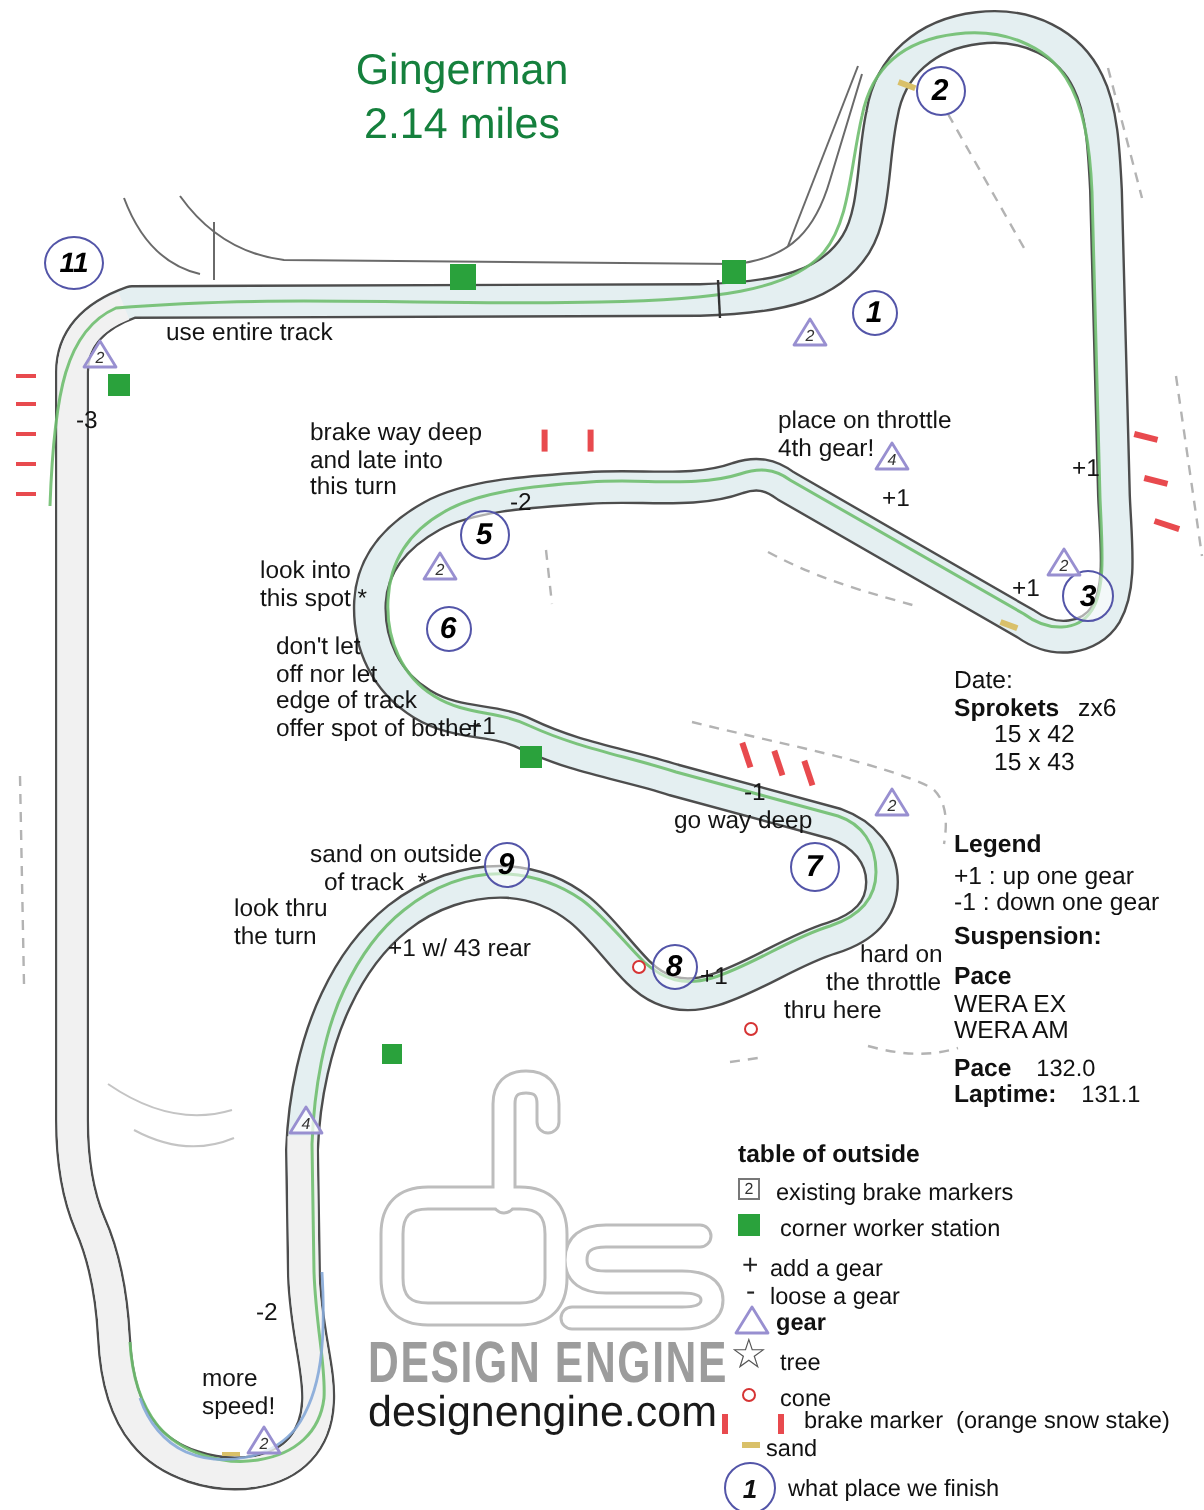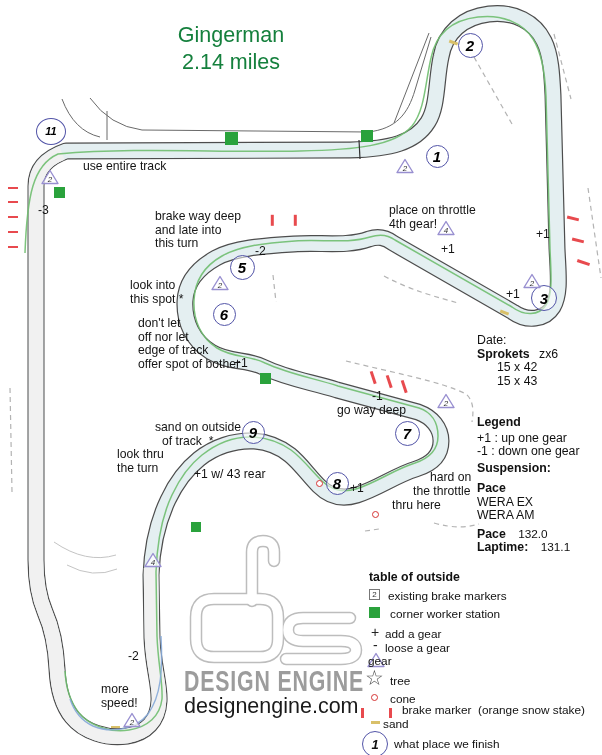--- a/index.html
+++ b/index.html
@@ -117,21 +117,21 @@
       <div class="note" style="left: 117px; top: 448px;">look thru
 the turn</div>
       <div class="note" style="left: 194px; top: 468px;">+1 w/ 43 rear</div>
       <div class="note" style="left: 430px; top: 471px;">hard on</div>
       <div class="note" style="left: 413px; top: 485px;">the throttle</div>
       <div class="note" style="left: 392px; top: 499px;">thru here</div>
       <div class="note" style="left: 350px; top: 482px;">+1</div>
       <div class="note" style="left: 101px; top: 683px;">more
 speed!</div>
       <div class="note" style="left: 128px; top: 650px;">-2</div>
-      <div class="turn" style="left: 36px; top: 117.5px; width: 30px; height: 27px; font-size: 11px;">11</div>
+      <div class="turn" style="left: 22px; top: 117.5px; width: 30px; height: 27px; font-size: 14px;">11</div>
       <div class="turn" style="left: 425.5px; top: 144.5px; width: 23px; height: 23px; font-size: 15px;">1</div>
       <div class="turn" style="left: 457.5px; top: 32.5px; width: 25px; height: 25px; font-size: 15px;">2</div>
       <div class="turn" style="left: 531px; top: 285px; width: 26px; height: 26px; font-size: 15px;">3</div>
       <div class="turn" style="left: 229.5px; top: 254.5px; width: 25px; height: 25px; font-size: 15px;">5</div>
       <div class="turn" style="left: 212.5px; top: 302.5px; width: 23px; height: 23px; font-size: 15px;">6</div>
       <div class="turn" style="left: 394.5px; top: 420.5px; width: 25px; height: 25px; font-size: 15px;">7</div>
       <div class="turn" style="left: 325.5px; top: 471.5px; width: 23px; height: 23px; font-size: 15px;">8</div>
       <div class="turn" style="left: 241.5px; top: 420.5px; width: 23px; height: 23px; font-size: 15px;">9</div>
       <div class="caution" style="left: 41px; top: 169px;"><svg width="18" height="16" viewBox="0 0 18 16">
           <polygon points="9,1.5 17,14.5 1,14.5" fill="rgba(255,255,255,.75)" stroke="#988fd0" stroke-width="1.4" stroke-linejoin="round"></polygon>
@@ -243,21 +243,21 @@
     <div class="toc-label" style="left:385px;top:627px;">add a gear</div>
 
     <div class="toc-icon plusminus" style="left:373px;top:637px;">-</div>
     <div class="toc-label" style="left:385px;top:641px;">loose a gear</div>
 
     <div class="toc-icon" style="left:367px;top:652px;width:18px;height:16px;">
       <svg width="18" height="16" viewBox="0 0 18 16">
           <polygon points="9,1.5 17,14.5 1,14.5" fill="rgba(255,255,255,.75)" stroke="#988fd0" stroke-width="1.4" stroke-linejoin="round"></polygon>
         </svg>
     </div>
-    <div class="toc-label" style="left:368px;top:654px;">gear</div>
+    <div class="toc-label" style="left:388px;top:654px;font-weight:bold;">gear</div>
 
     <div class="toc-icon star" style="left:365px;top:668px;">☆</div>
     <div class="toc-label" style="left:390px;top:674px;">tree</div>
 
     <div class="toc-icon cone" style="left:371px;top:694px;position:absolute;"></div>
     <div class="toc-label" style="left:390px;top:692px;">cone</div>
 
     <div class="toc-icon" style="left:361px;top:704px;"><span class="redbar"></span><span class="redbar" style="margin-left:25px;"></span></div>
     <div class="toc-label" style="left:402px;top:703px;">brake marker&nbsp; (orange snow stake)</div>
 

